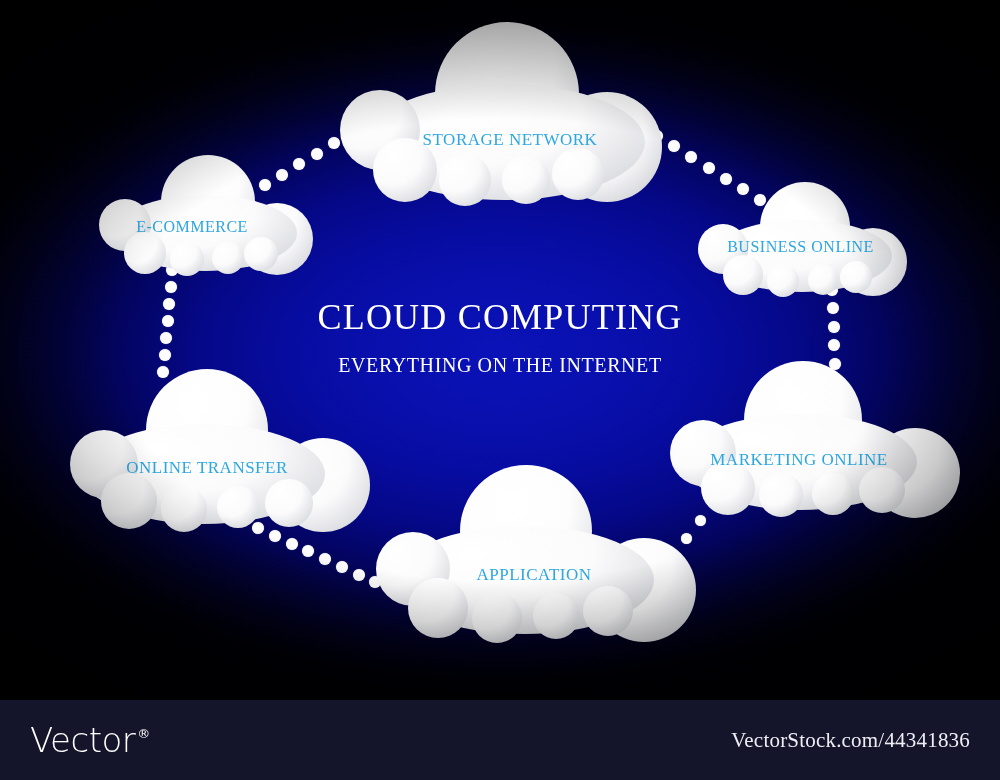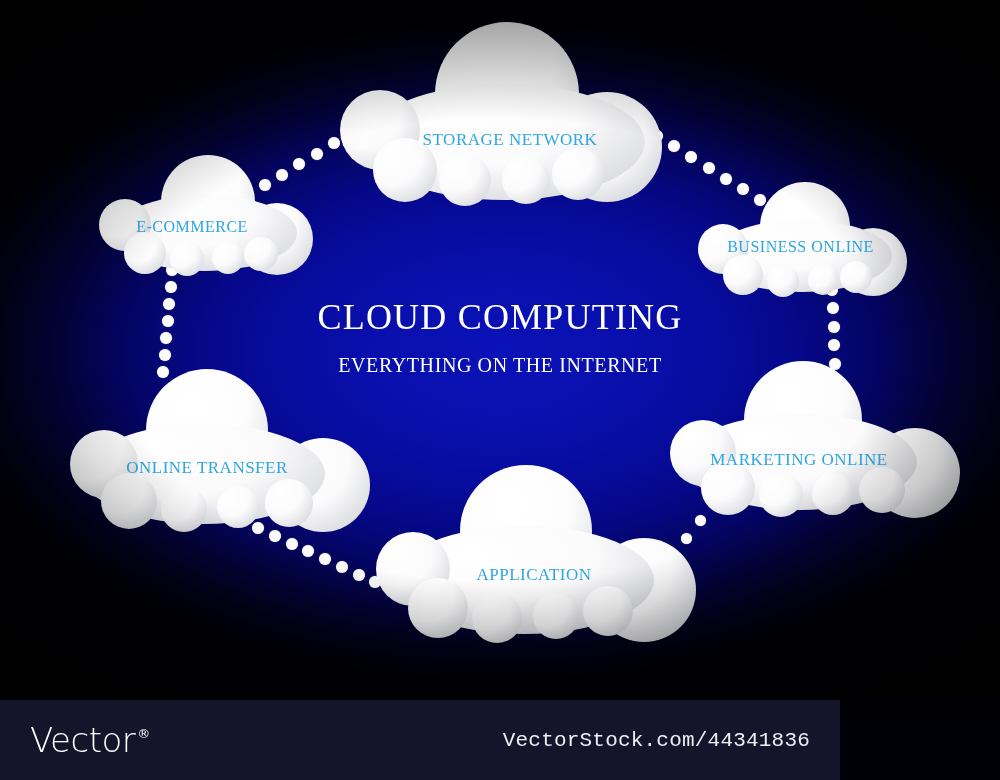--- a/index.html
+++ b/index.html
@@ -101,21 +101,21 @@
     font-size: 20px;
     letter-spacing: 0.6px;
     margin-top: 16px;
   }
 
   
   #footer {
     position: absolute;
     left: 0;
     top: 700px;
-    width: 840px;
+    width: 1000px;
     height: 80px;
     background: #14142a;
     display: flex;
     align-items: center;
     justify-content: space-between;
     box-sizing: border-box;
     padding: 0 30px;
   }
   #footer-divider {
     position: absolute;
@@ -144,21 +144,21 @@
     letter-spacing: -0.5px;
   }
   #brand-reg {
     font-size: 13px;
     font-weight: 400;
     margin-left: 2px;
     position: relative;
     top: -14px;
   }
   #footer-url {
-    font-family: Liberation Mono, monospace;
+    font-family: Liberation Serif, serif;
     color: #eeeef4;
     font-size: 21px;
     letter-spacing: 0.2px;
     position: relative;
     z-index: 2;
   }
 </style>
 </head>
 <body>
 

